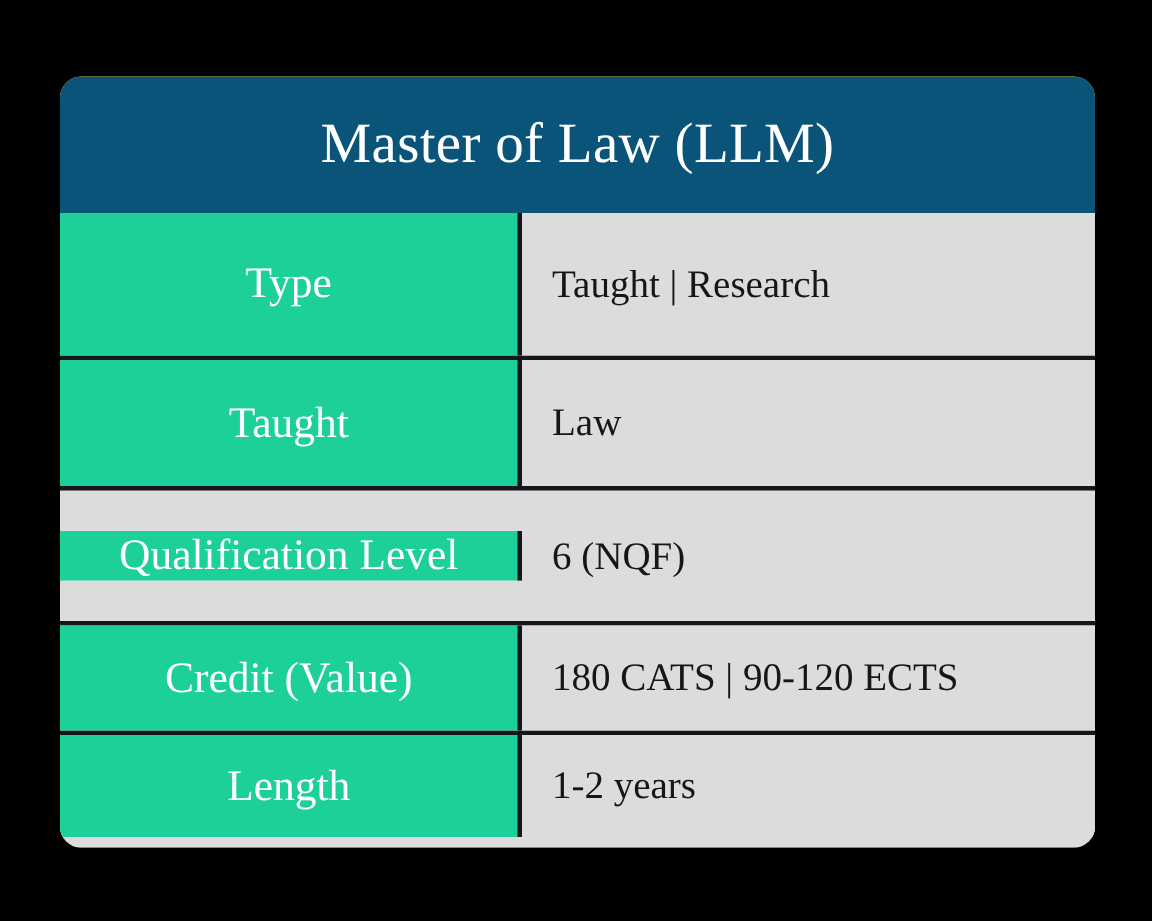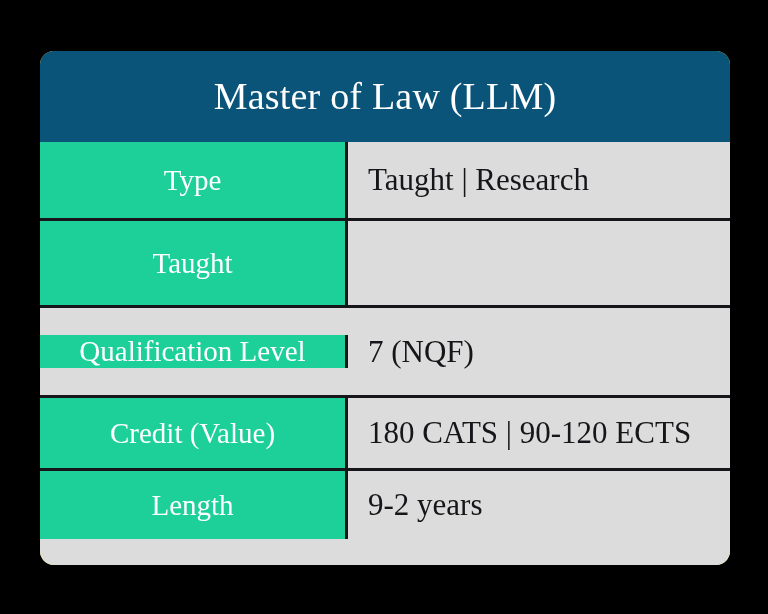--- a/index.html
+++ b/index.html
@@ -64,21 +64,21 @@
     flex: 0 0 auto;
     position: relative;
     border-bottom: 3px solid #15151a;
     box-sizing: border-box;
   }
   .spec-row:last-child {
     border-bottom: none;
     border-radius: 28px;
   }
 
-  .spec-row.r-type      { height: 79px; }
+  .spec-row.r-type      { height: 98px; }
   .spec-row.r-subject   { height: 87px; }
   .spec-row.r-qual      { height: 90px; align-items: center; }
   .spec-row.r-credit    { height: 73px; }
   .spec-row.r-length    { height: 68px; }
 
   .cell-label {
     flex: 0 0 308px;
     background: #1dd099;
     color: #ffffff;
     display: flex;
@@ -99,21 +99,21 @@
     flex: 1 1 auto;
     background: #dcdcdc;
     color: #16161a;
     display: flex;
     align-items: center;
     justify-content: flex-start;
     padding-left: 20px;
     box-sizing: border-box;
   }
   .cell-value .value-text {
-    font-size: 31px;
+    font-size: 26px;
     line-height: 1.15;
     color: #16161a;
   }
 </style>
 </head>
 <body>
 
 <div class="stage">
 
   <div class="info-card">
@@ -130,44 +130,47 @@
         </div>
         <div class="cell-value">
           <span class="value-text">Taught | Research</span>
         </div>
       </div>
 
       <div class="spec-row r-subject">
         <div class="cell-label">
           <span class="label-text">Taught</span>
         </div>
+        <div class="cell-value">
+          <span class="value-text">Law</span>
+        </div>
       </div>
 
       <div class="spec-row r-qual">
         <div class="cell-label">
           <span class="label-text">Qualification Level</span>
         </div>
         <div class="cell-value">
-          <span class="value-text">7 (NQF)</span>
+          <span class="value-text">6 (NQF)</span>
         </div>
       </div>
 
       <div class="spec-row r-credit">
         <div class="cell-label">
           <span class="label-text">Credit (Value)</span>
         </div>
         <div class="cell-value">
           <span class="value-text">180 CATS | 90-120 ECTS</span>
         </div>
       </div>
 
       <div class="spec-row r-length">
         <div class="cell-label">
           <span class="label-text">Length</span>
         </div>
         <div class="cell-value">
-          <span class="value-text">9-2 years</span>
+          <span class="value-text">1-2 years</span>
         </div>
       </div>
 
     </div>
   </div>
 </div>
 
 </body></html>

